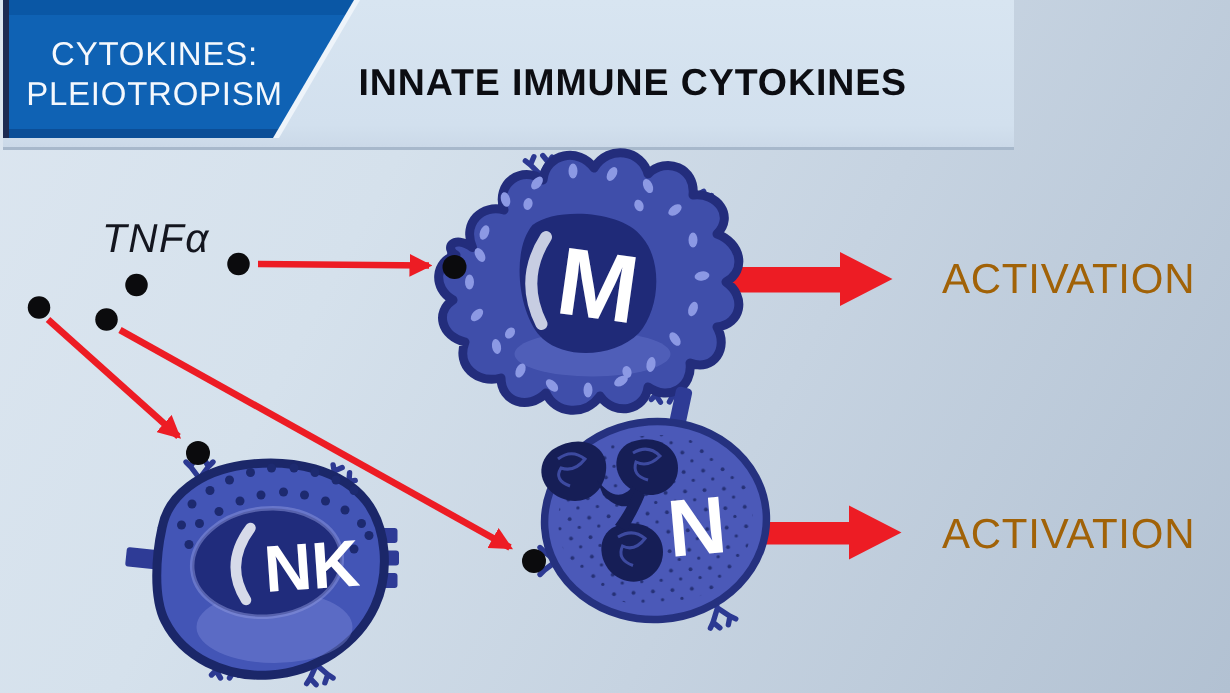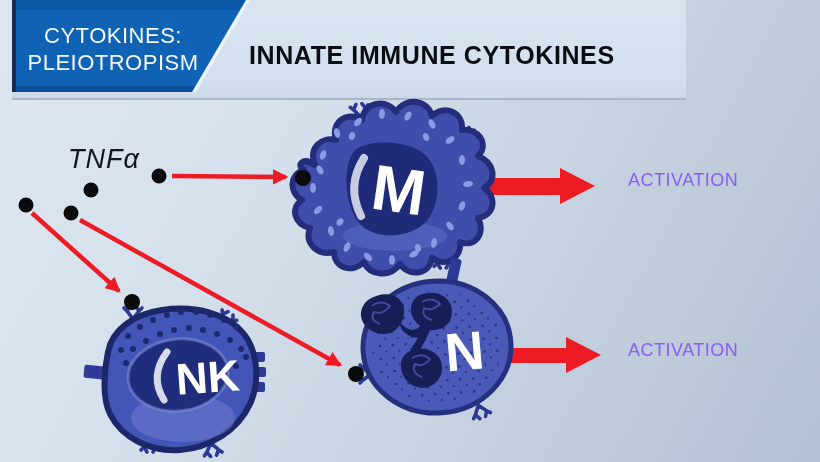--- a/index.html
+++ b/index.html
@@ -4,21 +4,21 @@
 <style>
   html,body{margin:0;padding:0;}
   body{
     width:820px;height:462px;position:relative;overflow:hidden;
     font-family:"Liberation Sans",sans-serif;
     background:linear-gradient(118deg,#dce6f0 0%,#d5e1ec 30%,#c6d3e1 62%,#b2c1d2 100%);
   }
   .stage{position:absolute;inset:0;}
   
   .header-band{
-    position:absolute;left:12px;top:0;width:674px;height:98px;
+    position:absolute;left:2px;top:0;width:674px;height:98px;
     background:linear-gradient(180deg,#d8e5f1 0%,#d2e0ee 85%,#cbd9e8 100%);
     border-bottom:2px solid #a7b8cb;
   }
   .badge-edge{
     position:absolute;left:0;top:0;width:238px;height:92px;
     background:#eef4fa;
     clip-path:polygon(0 0,100% 0,calc(100% - 54px) 100%,0 100%);
   }
   .badge{
     position:absolute;left:0;top:0;width:234px;height:92px;
@@ -36,21 +36,21 @@
     position:absolute;left:237px;top:41px;
     font-size:25px;font-weight:bold;letter-spacing:.6px;color:#0c0d12;
     white-space:nowrap;
   }
   
   .tnf-label{
     position:absolute;left:40px;top:144px;
     font-size:27px;font-style:italic;color:#14161f;letter-spacing:1px;margin-left:28px;
   }
   .activation{
-    position:absolute;font-size:18px;color:#8b5cf6;letter-spacing:.5px;
+    position:absolute;font-size:28px;color:#a16207;letter-spacing:.5px;
     white-space:nowrap;
   }
   .activation.top{left:628px;top:170px;}
   .activation.bottom{left:628px;top:340px;}
   svg{position:absolute;left:0;top:0;}
   svg text{font-family:"Liberation Sans",sans-serif;font-weight:bold;fill:#ffffff;}
 </style>
 </head>
 <body>
 

